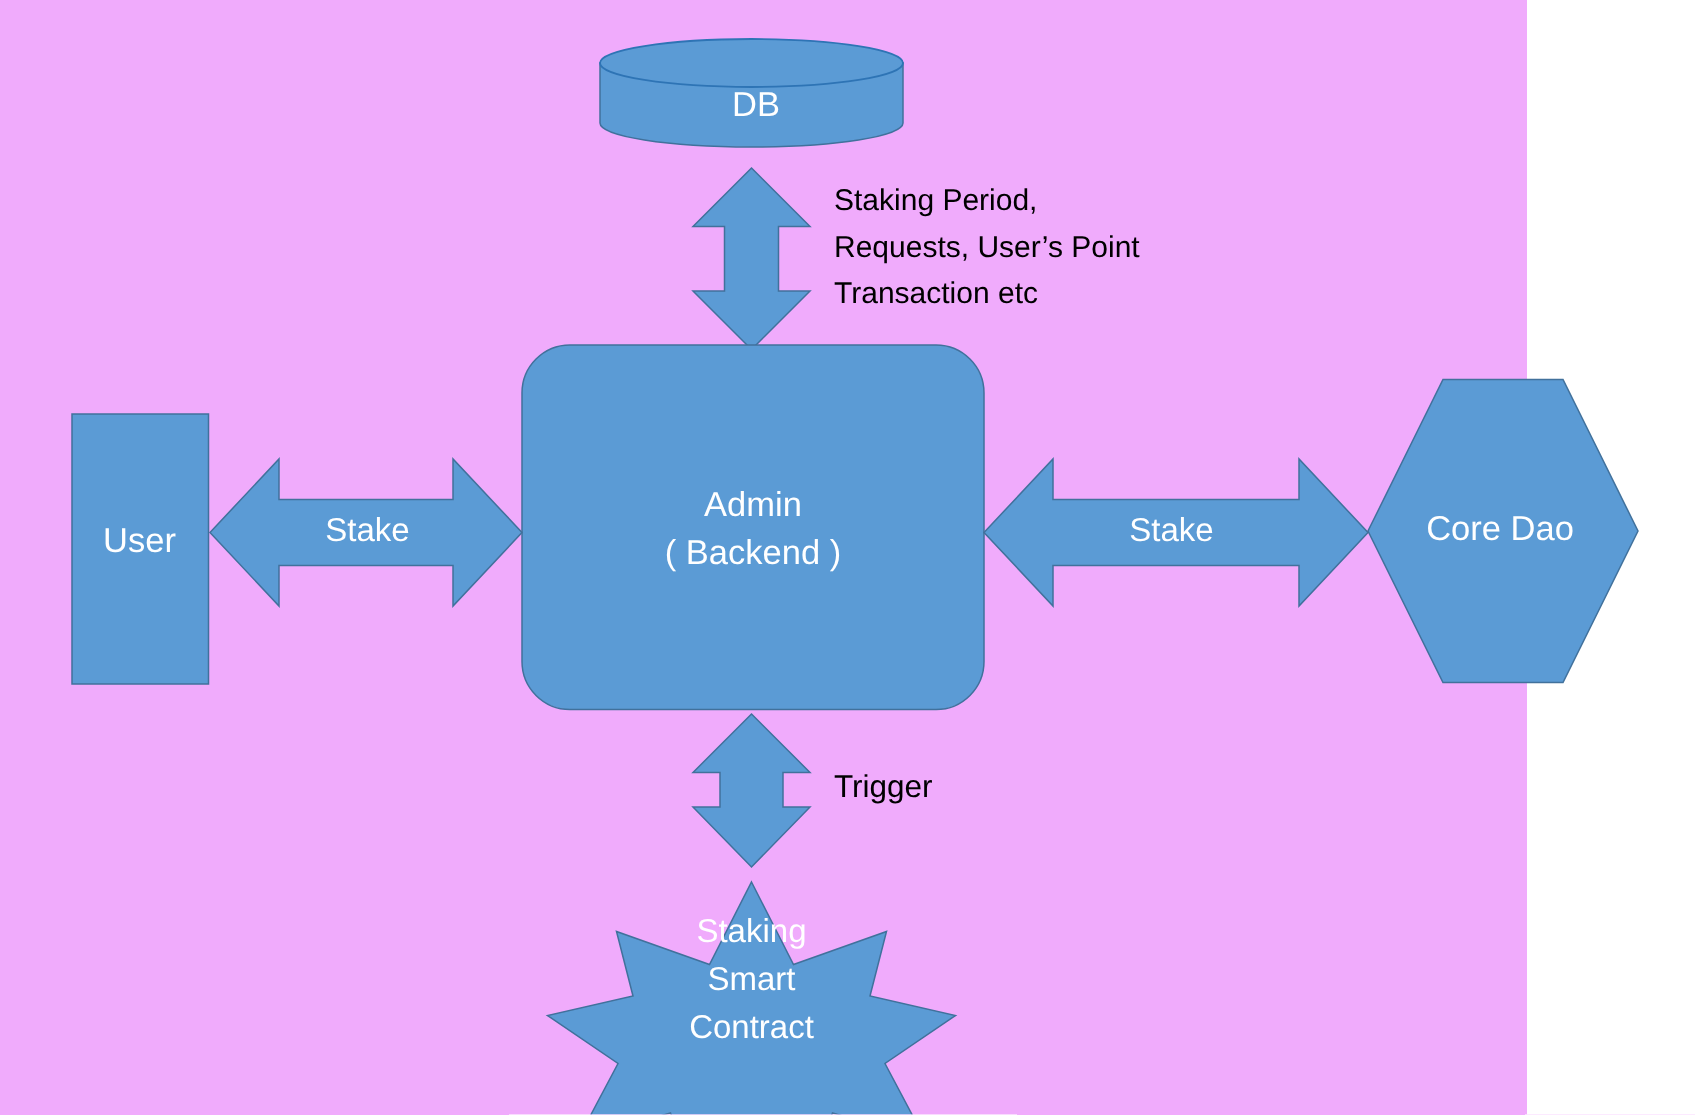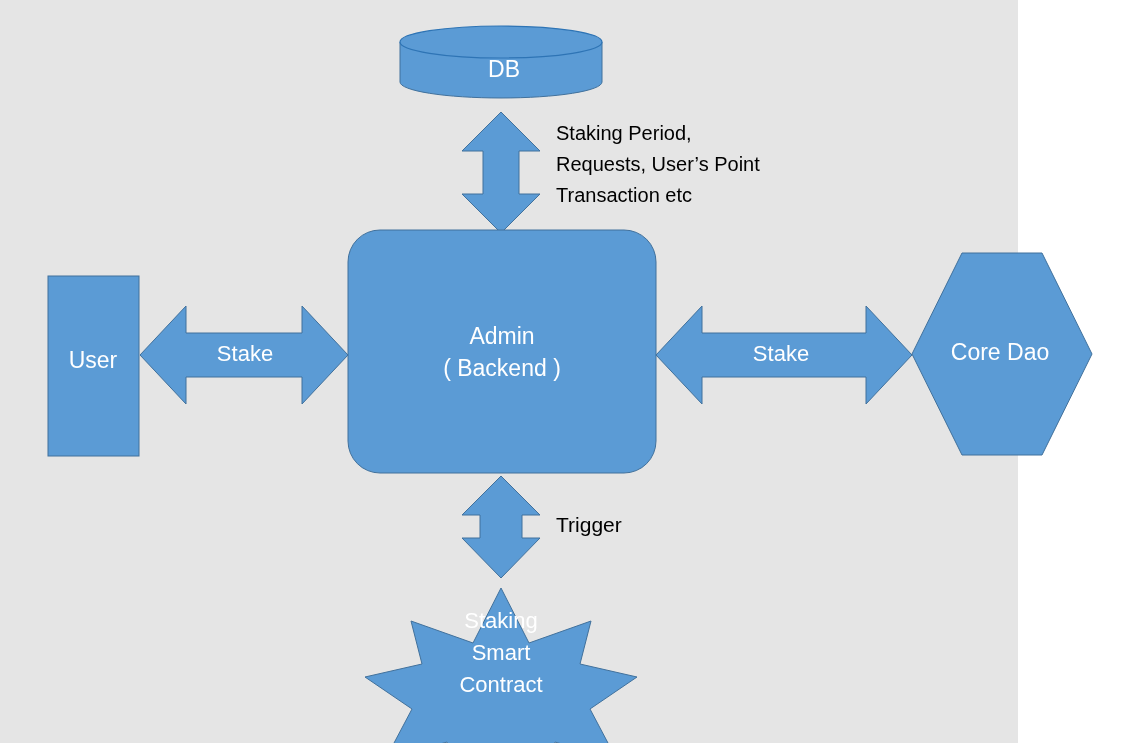--- a/index.html
+++ b/index.html
@@ -10,21 +10,21 @@
   body {
     width: 1130px;
     height: 743px;
     overflow: hidden;
     font-family: "Liberation Sans", sans-serif;
   }
   #diagram-root {
     position: relative;
     width: 1018px;
     height: 743px;
-    background: #e5e5e5;
+    background: #f0abfc;
   }
   svg#diagram-svg {
     display: block;
     width: 1130px;
     height: 743px;
   }
   .shape-fill-noline {
     fill: #5B9BD5;
     stroke: #41719C;
     stroke-width: 1;

